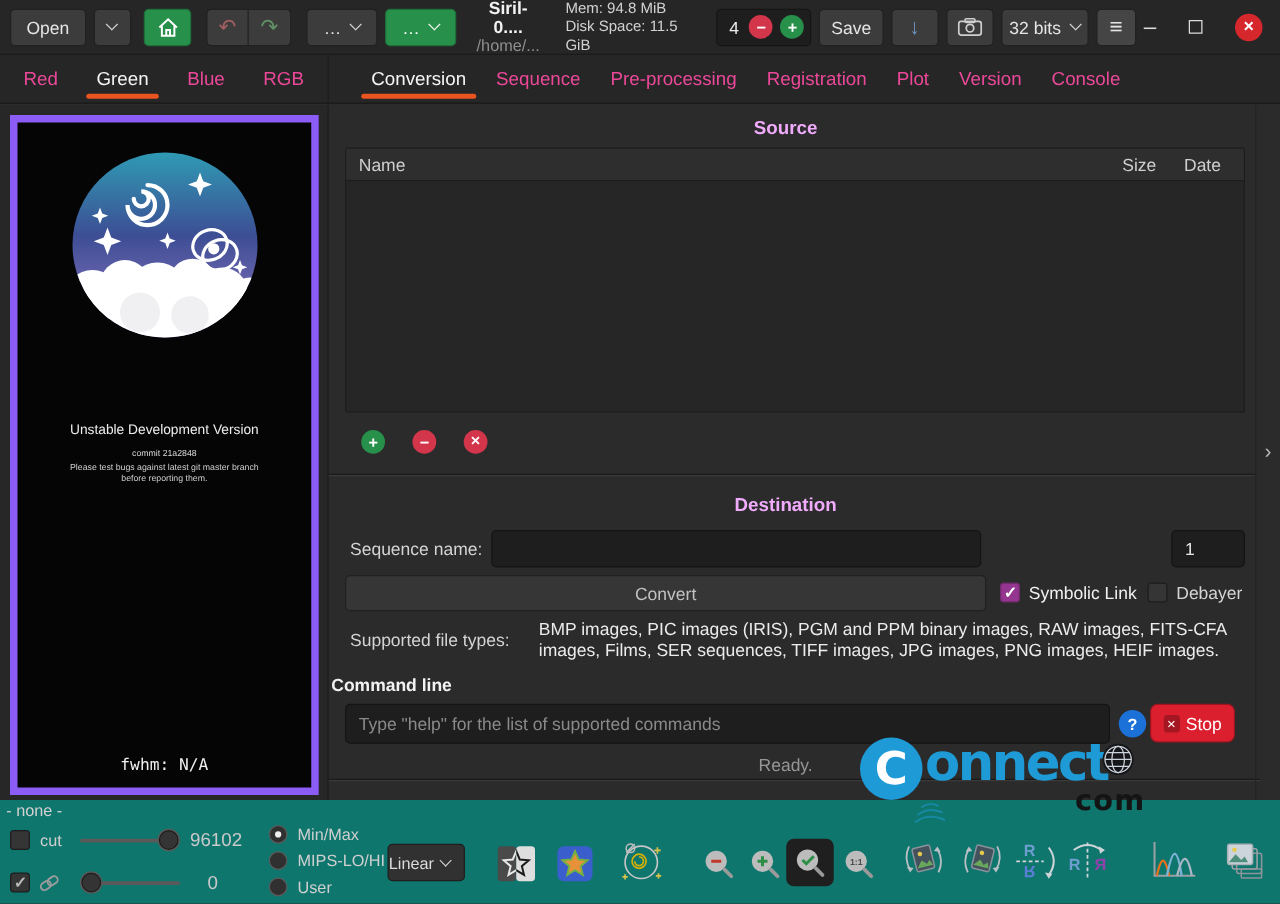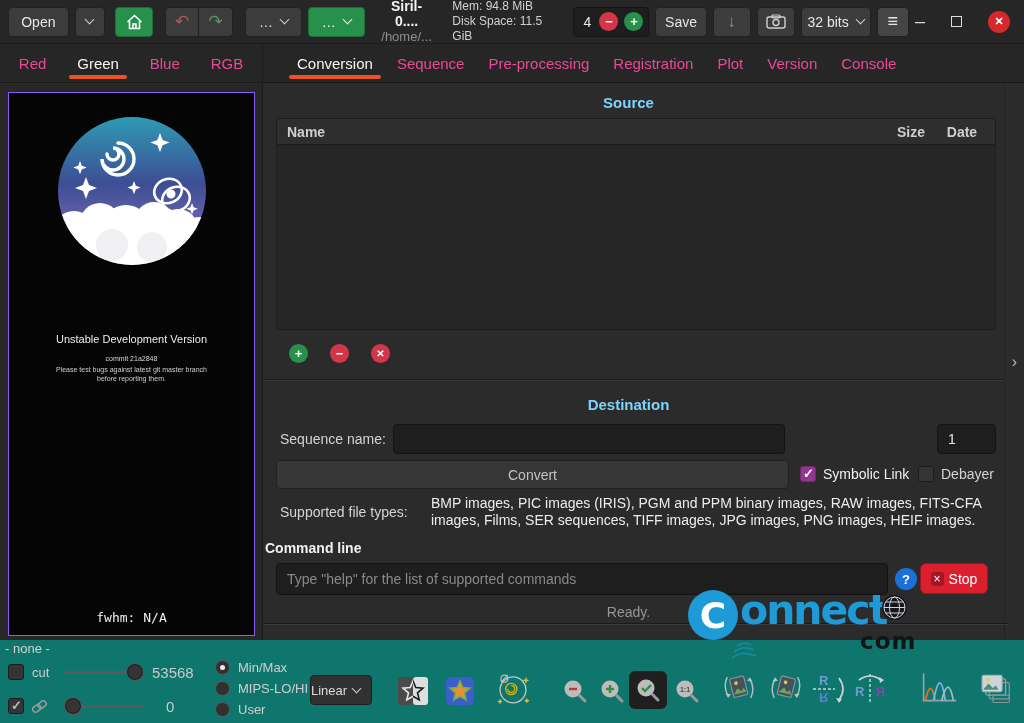--- a/index.html
+++ b/index.html
@@ -46,35 +46,35 @@
     border-bottom:1px solid #191919;display:flex;}
   .tabs-left{width:263px;display:flex;justify-content:space-evenly;border-right:1px solid #1d1d1d;}
   .tabs-right{flex:1;display:flex;padding-left:22px;}
   .tab{position:relative;display:flex;align-items:center;padding:0 12px;color:#ec4899;font-size:15px;cursor:pointer;}
   .tab.selected{color:#f5f5f5;}
   .tab.selected::after{content:"";position:absolute;left:4px;right:4px;bottom:3px;height:4px;
     background:#e95420;border-radius:2px;}
   
   .preview-panel{position:absolute;left:0;top:84px;width:263px;height:556px;background:#272727;
     border-right:1px solid #1c1c1c;}
-  .image-view{position:absolute;left:8px;top:8px;right:7px;bottom:4px;background:#050505;border:1px solid #8b5cf6;padding-left:32px;}
+  .image-view{position:absolute;left:8px;top:8px;right:7px;bottom:4px;background:#050505;border:6px solid #8b5cf6;padding-left:32px;}
   .logo-wrap{position:absolute;left:50%;top:22px;transform:translateX(-50%);}
   .version-title{position:absolute;left:0;right:0;top:240px;text-align:center;color:#ededed;font-size:11px;}
   .commit-line{position:absolute;left:0;right:0;top:262px;text-align:center;color:#d8d8d8;font-size:7px;}
   .notice{position:absolute;left:0;right:0;top:272px;text-align:center;color:#d0d0d0;font-size:7px;line-height:9px;}
   .fwhm{position:absolute;left:0;right:0;bottom:10px;text-align:center;color:#efefef;
     font-family:"DejaVu Sans Mono", monospace;font-size:13px;}
   
   .main-panel{position:absolute;left:263px;top:84px;width:761px;height:556px;background:#2b2b2b;}
   .section-title{position:absolute;left:0;right:30px;text-align:center;font-weight:bold;
-    font-size:15px;color:#7dd3fc;}
+    font-size:15px;color:#f0abfc;}
   .src-table{position:absolute;left:13px;top:34px;width:720px;height:212px;background:#262626;
     border:1px solid #1d1d1d;border-radius:2px;}
   .src-head{display:flex;height:26px;background:#2e2e2e;border-bottom:1px solid #1c1c1c;
-    align-items:center;font-weight:bold;color:#cfcfcf;font-size:14px;}
+    align-items:center;font-weight:normal;color:#cfcfcf;font-size:14px;}
   .col-name{flex:1;padding-left:10px;}
   .col-size{width:70px;text-align:right;padding-right:14px;}
   .col-date{width:56px;text-align:center;padding-right:10px;}
   .row-actions{position:absolute;top:260px;left:26px;display:flex;gap:22px;}
   .sep{position:absolute;left:0;right:20px;height:2px;border-top:1px solid #1a1a1a;border-bottom:1px solid #3a3a3a;}
   .lbl{color:#d4d4d4;font-size:14px;}
   .entry{background:#1e1e1e;border:1px solid #141414;border-radius:4px;height:30px;color:#e6e6e6;
     font-size:14px;padding:0 10px;font-family:"Liberation Sans",sans-serif;}
   .entry::placeholder{color:#8a8a8a;}
   .select{background:#3c3c3c;border:1px solid #202020;border-radius:4px;height:30px;display:flex;
@@ -367,21 +367,21 @@
 
 <div class="bottom-bar">
   <div class="layer-label">- none -</div>
 
   <span class="checkbox bb-check" style="left:8px;top:24px"></span>
   <span class="cut-label">cut</span>
   <div class="slider" style="left:64px;top:23px">
     <div class="track"></div>
     <div class="thumb" style="right:0"></div>
   </div>
-  <span class="bb-val" style="left:152px;top:24px">53568</span>
+  <span class="bb-val" style="left:152px;top:24px">96102</span>
 
   <span class="checkbox bb-check checked grey-check" style="left:8px;top:58px"></span>
   <svg style="position:absolute;left:31px;top:59px" width="17" height="15" viewBox="0 0 17 15">
     <g transform="rotate(-35 8.5 7.5)" fill="none" stroke="#9c9c9c" stroke-width="1.5">
       <rect x="0.8" y="4.6" width="8.6" height="5.8" rx="2.9"></rect>
       <rect x="7.4" y="4.6" width="8.6" height="5.8" rx="2.9"></rect>
     </g>
   </svg>
   <div class="slider" style="left:64px;top:57px">
     <div class="track"></div>

